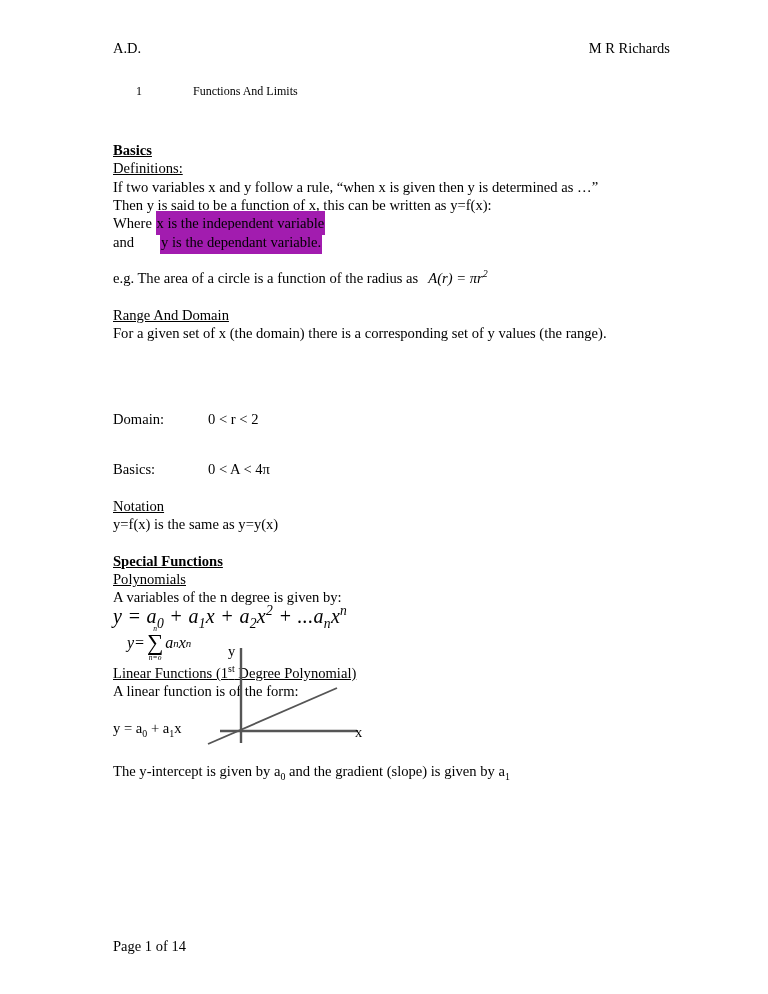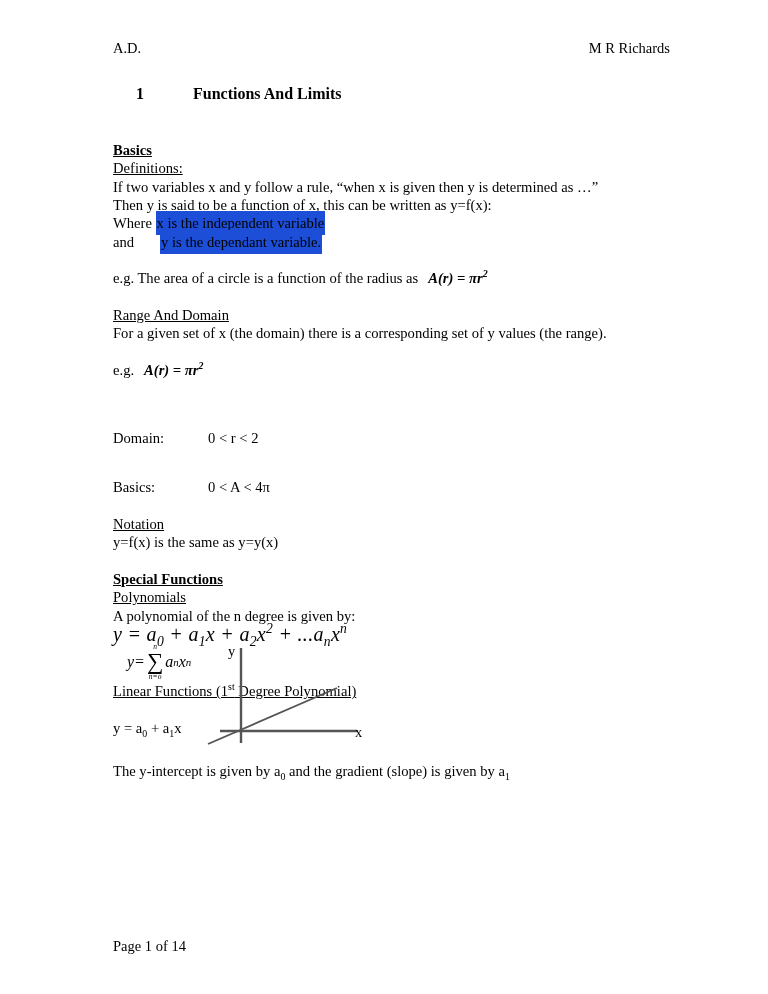--- a/index.html
+++ b/index.html
@@ -26,51 +26,50 @@
     font-size: 14.5px;
     line-height: 1.2;
   }
   .hdr-left { white-space: nowrap; }
   .hdr-right { white-space: nowrap; }
 
   .title-row {
     position: absolute;
     top: 84px;
     left: 136px;
-    font-size: 16px;
-    font-weight: bold;
+    font-size: 12px;
+    font-weight: normal;
     line-height: 1.25;
     white-space: nowrap;
   }
   .title-num {
     display: inline-block;
     width: 57px;
   }
 
   .body {
     position: absolute;
     top: 141px;
     left: 113px;
     width: 580px;
     font-size: 14.6px;
     line-height: 18.35px;
   }
   .ln { white-space: nowrap; }
   .u { text-decoration: underline; }
   .bu { font-weight: bold; text-decoration: underline; }
   .hl {
-    background: #1d4ed8;
+    background: #a21caf;
     padding: 4px 1px;
   }
   .gap { height: 18.35px; }
   .gap-sm { height: 9px; }
   .mi {
     font-style: italic;
     font-family: "Liberation Serif", "DejaVu Serif", serif;
-    font-weight: bold;
   }
   sup { font-size: 0.68em; vertical-align: super; line-height: 0; }
   sub { font-size: 0.68em; vertical-align: sub; line-height: 0; }
   .sp { display: inline-block; width: 10px; }
   .sp-lg { display: inline-block; width: 26px; }
   .indent-col { display: inline-block; width: 95px; margin-top: 31px; }
 
   
   .eq-poly {
     font-style: italic;
@@ -157,57 +156,57 @@
 
     <div class="ln"><span>e.g. The area of a circle is a function of the radius as</span><span class="sp"></span><span class="mi"><span>A</span><span>(r)</span><span> = </span><span>πr</span><sup>2</sup></span></div>
 
     <div class="gap"></div>
 
     <div class="ln u">Range And Domain</div>
     <div class="ln">For a given set of x (the domain) there is a corresponding set of y values (the range).</div>
 
     <div class="gap"></div>
 
-    <div class="ln"><span>e.g.</span><span class="sp"></span><span class="mi"><span>A</span><span>(r)</span><span> = </span><span>πr</span><sup>2</sup></span></div>
 
     <div class="gap"></div>
 
     <div class="ln"><span class="indent-col">Domain:</span><span>0 &lt; r &lt; 2</span></div>
     <div class="ln"><span class="indent-col">Basics:</span><span><span>0 &lt; A &lt; 4</span><span>π</span></span></div>
 
     <div class="gap"></div>
 
     <div class="ln u">Notation</div>
     <div class="ln">y=f(x) is the same as y=y(x)</div>
 
     <div class="gap"></div>
 
     <div class="ln bu">Special Functions</div>
     <div class="ln u">Polynomials</div>
-    <div class="ln">A polynomial of the n degree is given by:</div>
+    <div class="ln">A variables of the n degree is given by:</div>
 
     <div class="ln eq-poly"><span>y</span><span> = </span><span>a</span><sub>0</sub><span> + </span><span>a</span><sub>1</sub><span>x</span><span> + </span><span>a</span><sub>2</sub><span>x</span><sup>2</sup><span> + ...</span><span>a</span><sub>n</sub><span>x</span><sup>n</sup></div>
 
     <div class="ln" style="height:30px; padding-left:14px;"><span class="eq-sum">
           <span>y</span>
           <span> = </span>
           <span class="sigma-wrap">
             <span class="sigma-lim">n</span>
             <span class="sigma-gl">∑</span>
             <span class="sigma-lim">n=o</span>
           </span>
           <span>a</span>
           <sub>n</sub>
           <span>x</span>
           <sup>n</sup>
         </span></div>
 
     <div class="gap-sm"></div>
 
     <div class="ln u"><span>Linear Functions (1</span><sup>st</sup><span> Degree Polynomial)</span></div>
+    <div class="ln">A linear function is of the form:</div>
 
     <div class="gap"></div>
 
     <div class="ln"><span>y = a</span><sub>0</sub><span> + a</span><sub>1</sub><span>x</span></div>
 
   </div>
 
   <div class="graph">
     <svg width="190" height="110" viewBox="0 0 190 110">
       <line x1="41" y1="8" x2="41" y2="103" stroke="#555555" stroke-width="2.4"></line>

